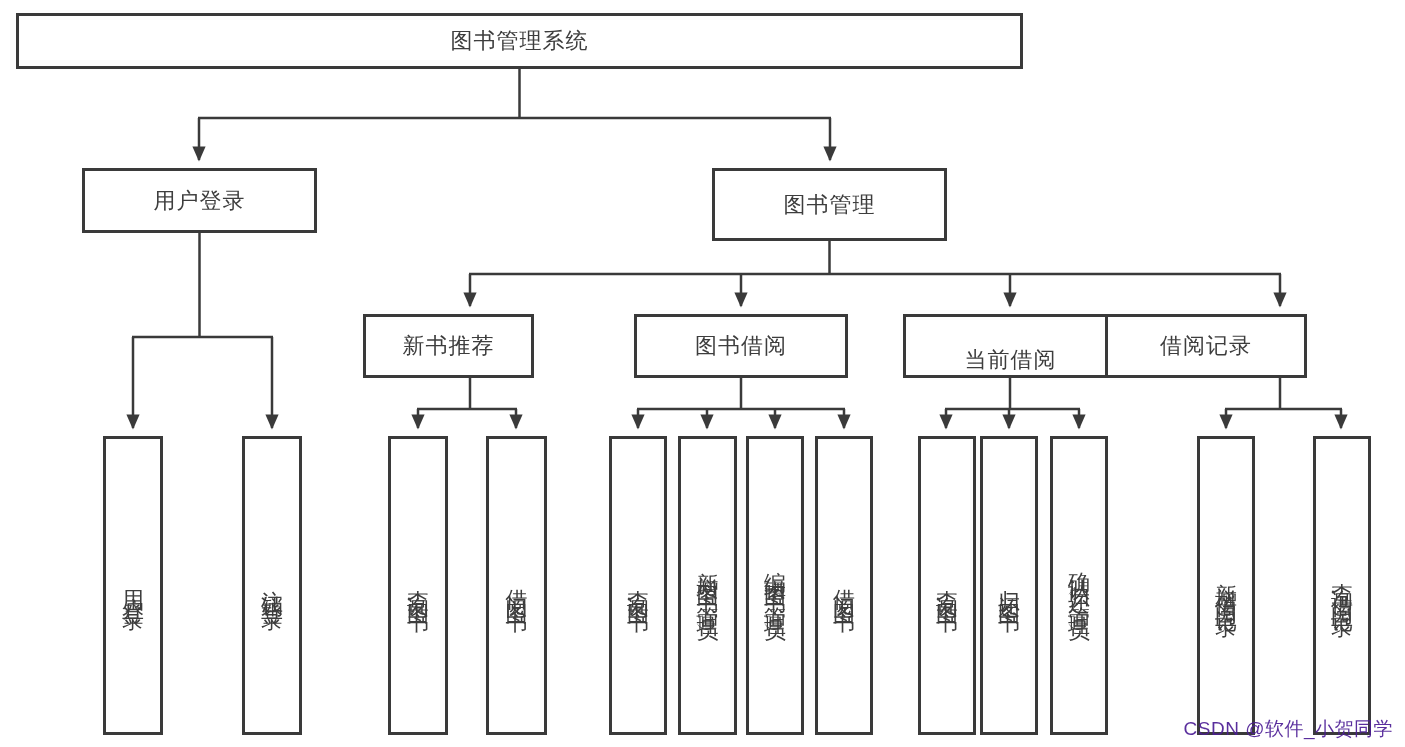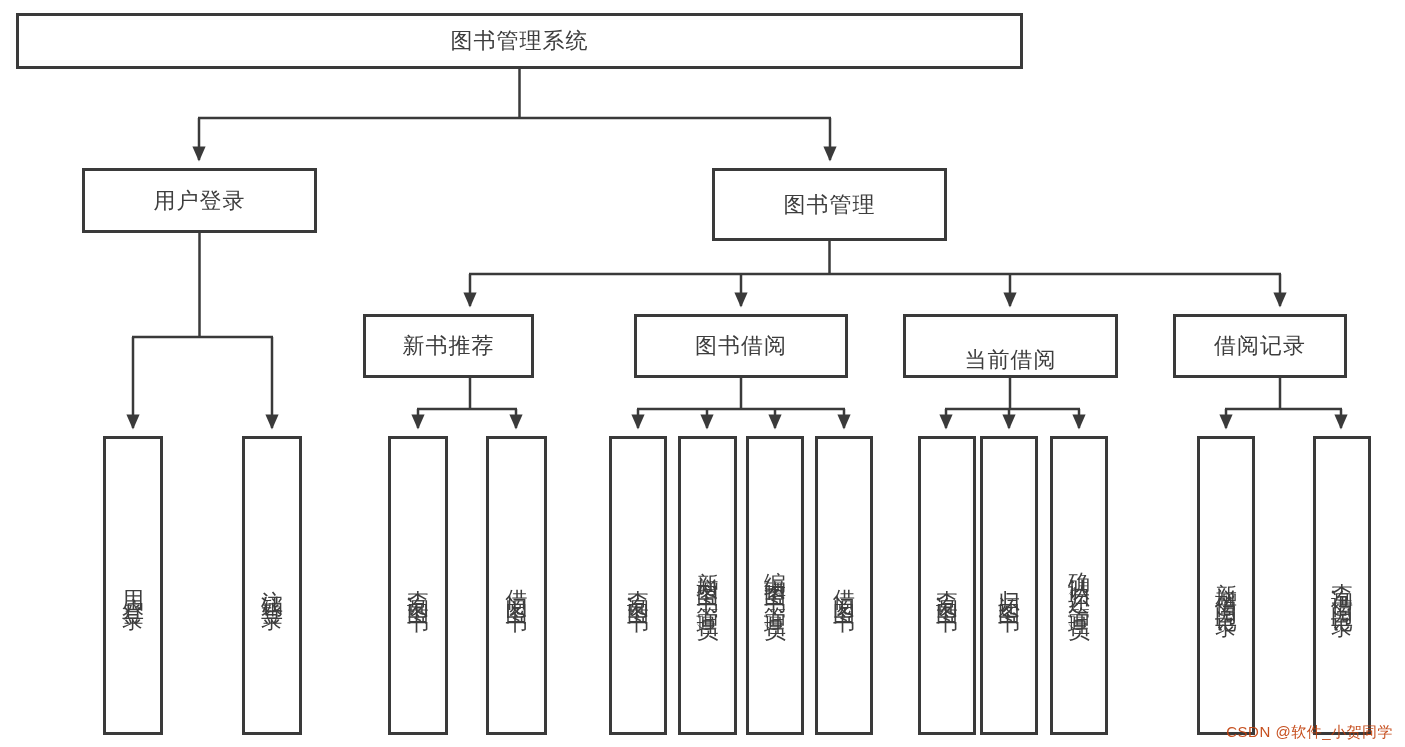--- a/index.html
+++ b/index.html
@@ -48,23 +48,23 @@
     font-size: 22px;
     letter-spacing: 7px;
     line-height: 1.1;
     white-space: nowrap;
   }
 
   .watermark {
     position: absolute;
     right: 12px;
     bottom: 5px;
-    font-size: 15px;
+    font-size: 19px;
     letter-spacing: 0.5px;
-    color: #c2410c;
+    color: #4c1d95;
     opacity: 0.92;
     z-index: 3;
     white-space: nowrap;
   }
 </style>
 </head>
 <body>
 
 <div class="stage">
 
@@ -129,21 +129,21 @@
 
   <div class="node" style="left:363px; top:314px; width:171px; height:64px;">
     <span class="label-h">新书推荐</span>
   </div>
   <div class="node" style="left:634px; top:314px; width:214px; height:64px;">
     <span class="label-h">图书借阅</span>
   </div>
   <div class="node" style="left:903px; top:314px; width:215px; height:64px;align-items:flex-end;">
     <span class="label-h">当前借阅</span>
   </div>
-  <div class="node" style="left:1173px; top:314px; width:174px; height:64px;">
+  <div class="node" style="left:1105px; top:314px; width:202px; height:64px;">
     <span class="label-h">借阅记录</span>
   </div>
 
   <div class="node leaf" style="left:103px; top:436px; width:60px; height:299px;">
     <span class="label-v">用户登录</span>
   </div>
   <div class="node leaf" style="left:242px; top:436px; width:60px; height:299px;">
     <span class="label-v">注销登录</span>
   </div>
 

